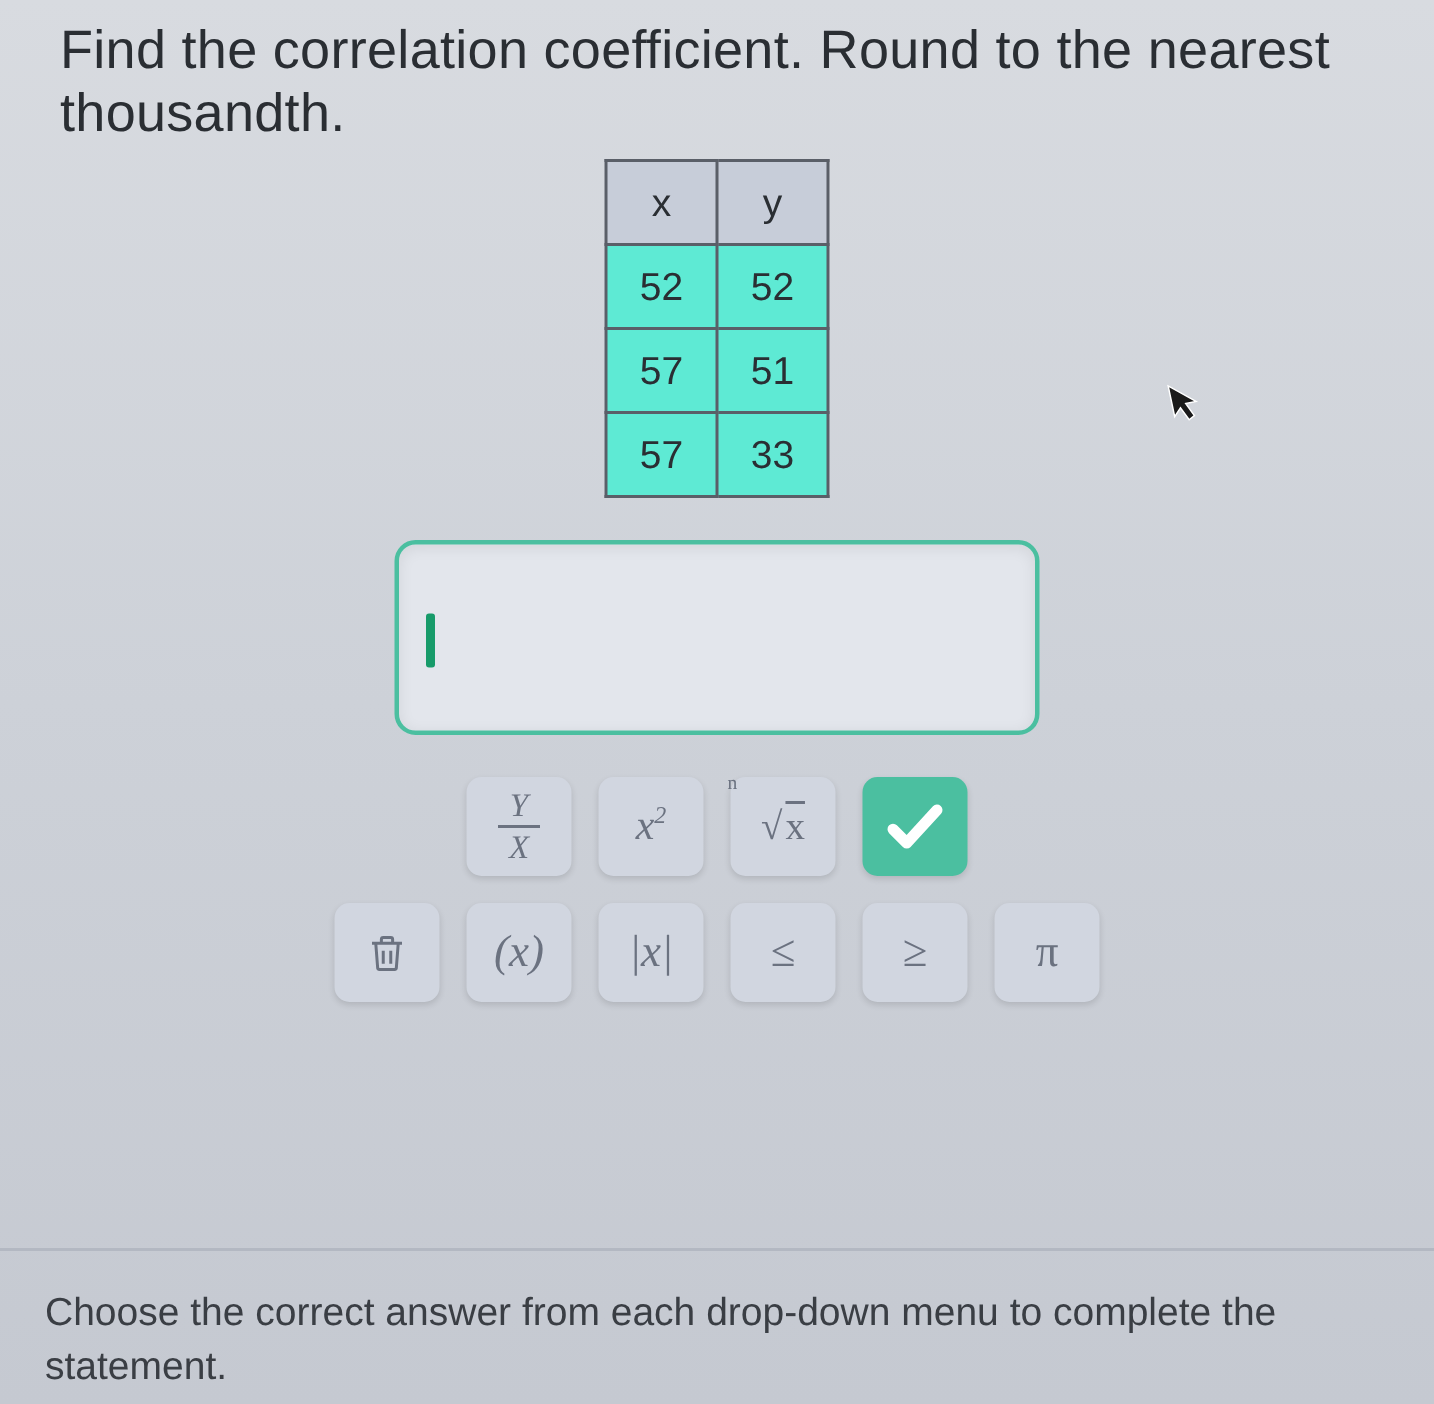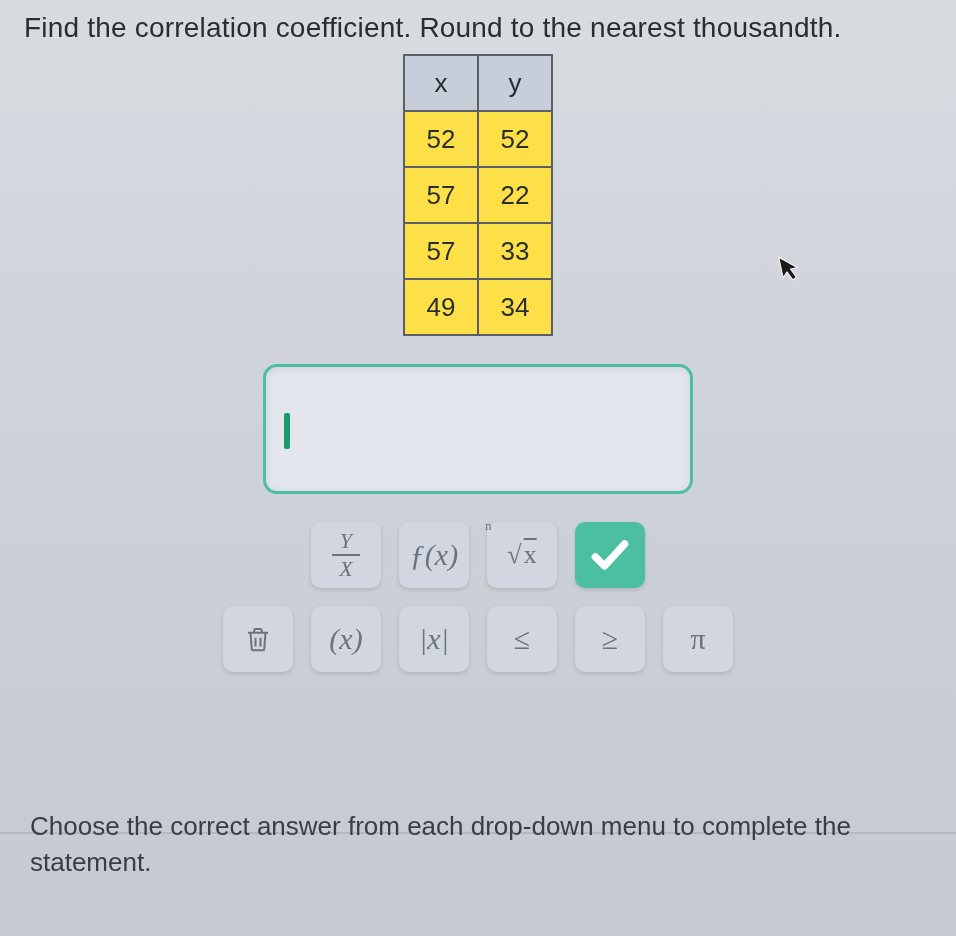--- a/index.html
+++ b/index.html
@@ -5,44 +5,44 @@
   * { box-sizing: border-box; margin: 0; padding: 0; }
   body {
     width: 956px;
     height: 936px;
     background: linear-gradient(180deg, #d8dbe0 0%, #cdd1d8 50%, #c5c9d1 100%);
     font-family: Arial, Helvetica, sans-serif;
     overflow: hidden;
     position: relative;
   }
   .question {
-    font-size: 28px;
+    font-size: 36px;
     color: #2a2e33;
-    padding: 12px 18px 0 24px;
+    padding: 12px 18px 0 40px;
     font-weight: 500;
     letter-spacing: 0.2px;
   }
   .table-wrap {
     display: flex;
     justify-content: center;
     margin-top: 10px;
   }
   table.data {
     border-collapse: collapse;
     background: #dfe3ec;
   }
   table.data th, table.data td {
     border: 2px solid #5a5f68;
     width: 74px;
     height: 56px;
     text-align: center;
     font-size: 26px;
     color: #2a2e33;
     font-weight: 500;
-    background: #fde047;
+    background: #5eead4;
   }
   table.data th {
     background: #c7cdd9;
     font-weight: 500;
   }
   .answer-box-wrap {
     display: flex;
     justify-content: center;
     margin-top: 28px;
   }
@@ -122,21 +122,21 @@
   .divider {
     position:absolute;
     left:0; right:0;
     top: 832px;
     height: 2px;
     background: #b3b8c2;
   }
   .footer-text {
     position:absolute;
     left: 30px;
-    top: 808px;
+    top: 856px;
     right: 30px;
     font-size: 26px;
     color: #3a3e44;
     line-height: 1.4;
   }
   .mouse-cursor {
     position:absolute;
     left: 780px;
     top: 254px;
     font-size: 28px;
@@ -156,50 +156,46 @@
         <tr>
       <th>x</th>
       <th>y</th>
     </tr>
     <tr>
       <td>52</td>
       <td>52</td>
     </tr>
     <tr>
       <td>57</td>
-      <td>22</td>
+      <td>51</td>
     </tr>
     <tr>
       <td>57</td>
       <td>33</td>
-    </tr>
-    <tr>
-      <td>49</td>
-      <td>34</td>
     </tr>
   </tbody>
     </table>
 </div>
 
 <div class="answer-box-wrap">
   <div class="answer-box">
     <div class="cursor-bar"></div>
   </div>
 </div>
 
 <div class="toolbar">
   <div class="tool-row">
     <div class="tool-btn">
       <div class="frac">
         <div class="top">Y</div>
         <div class="bot">X</div>
       </div>
     </div>
-    <div class="tool-btn">
-      <span>ƒ(x)</span>
+    <div class="tool-btn sup-box">
+      <span>x<sup>2</sup></span>
     </div>
     <div class="tool-btn root-box">
       <span class="root-n">n</span>
       <span style="font-style:normal;">√<span style="text-decoration:overline;padding-left:2px;">x</span></span>
     </div>
     <div class="tool-btn submit">
       <svg class="check" viewBox="0 0 24 24" fill="none" stroke="#ffffff" stroke-width="4" stroke-linecap="round" stroke-linejoin="round">
         <polyline points="4 13 9 18 20 6"></polyline>
       </svg>
     </div>

